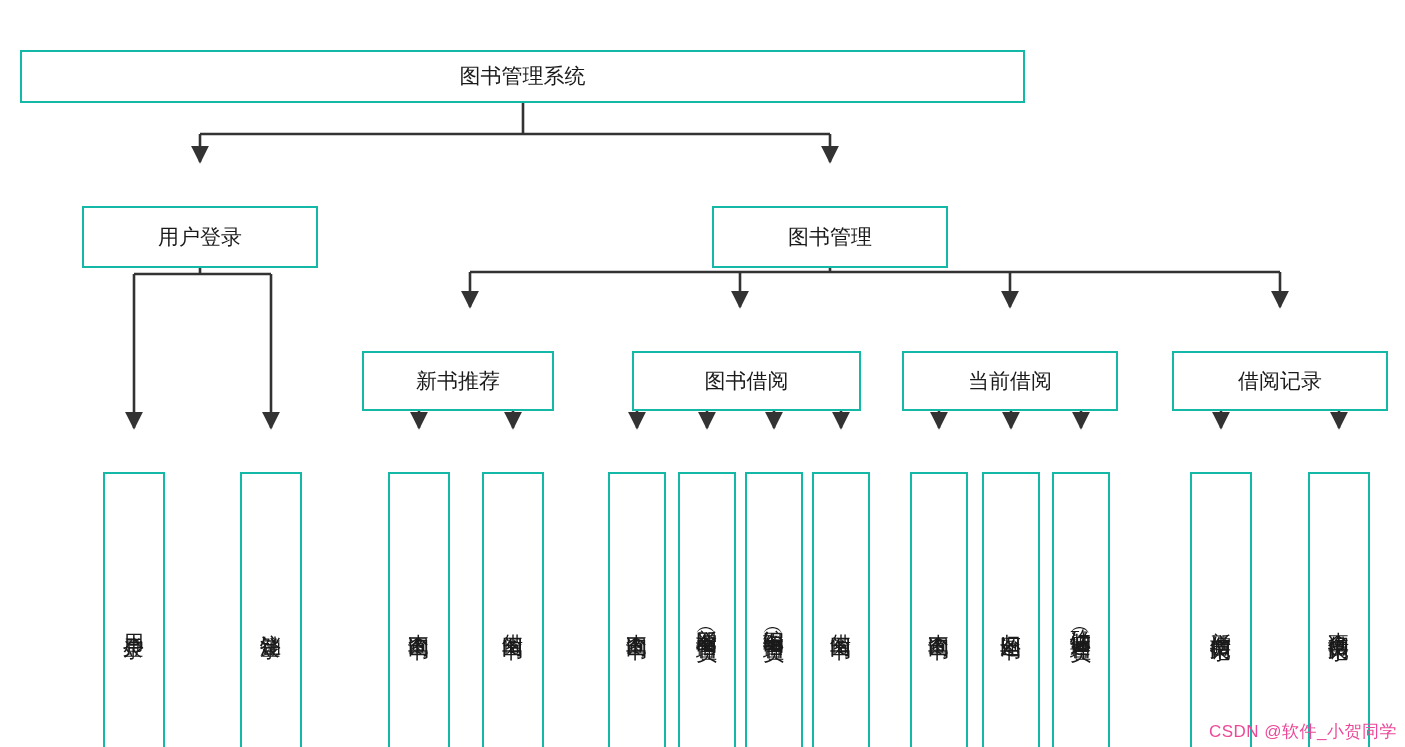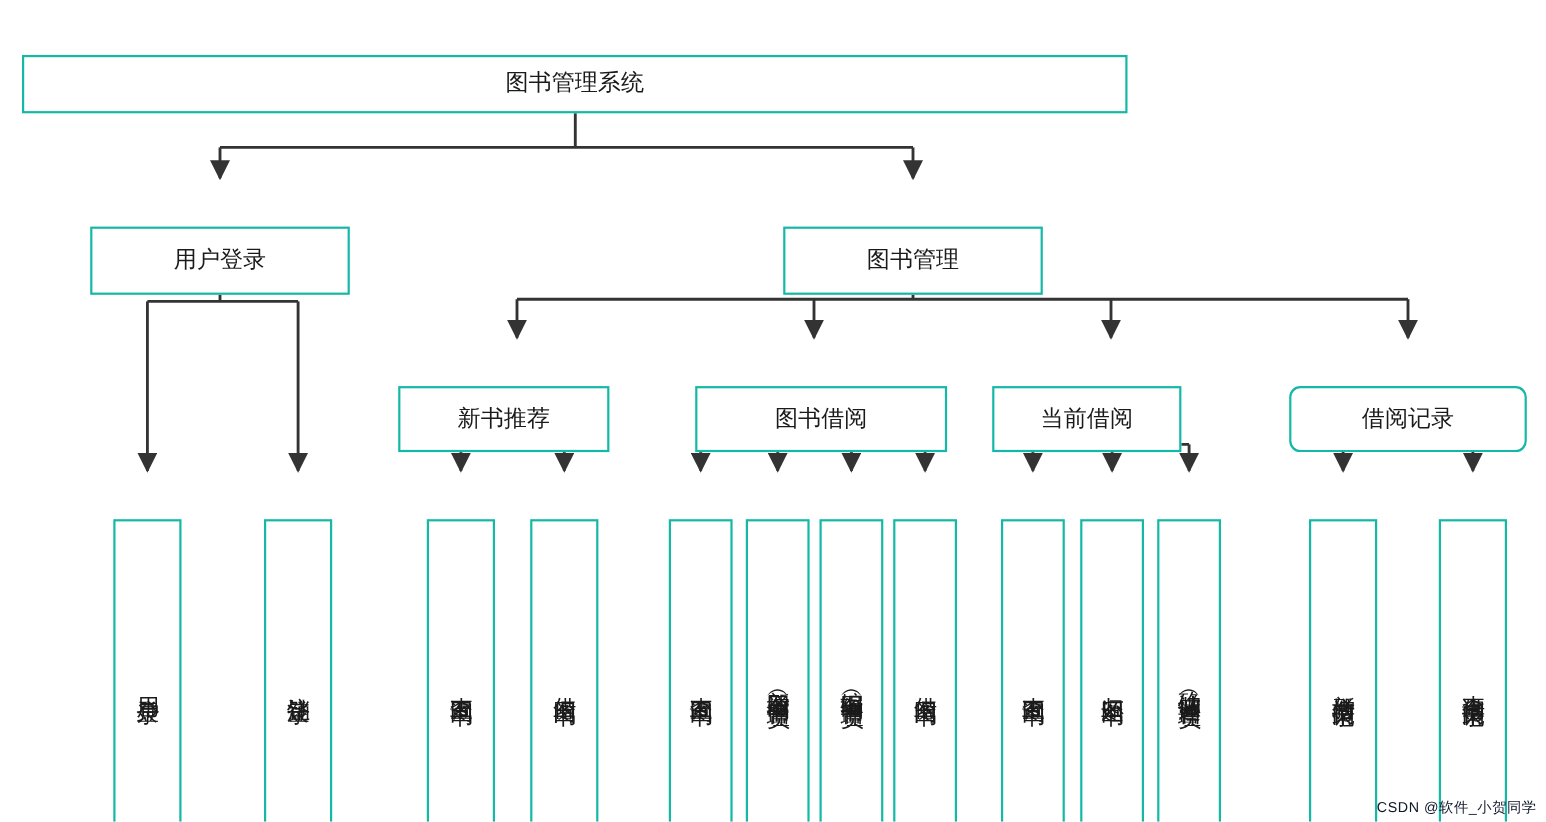--- a/index.html
+++ b/index.html
@@ -48,22 +48,22 @@
     writing-mode: vertical-rl;
     text-orientation: upright;
     font-size: 21px;
     letter-spacing: 2px;
     line-height: 1;
   }
   #watermark {
     position: absolute;
     right: 8px;
     bottom: 4px;
-    font-size: 13px;
-    color: #0f172a;
+    font-size: 17px;
+    color: #ec4899;
     white-space: nowrap;
     letter-spacing: 0.5px;
   }
 </style>
 </head>
 <body>
 
 <div id="canvas">
 
   <svg id="connectors" viewBox="0 0 1405 747" xmlns="http://www.w3.org/2000/svg">
@@ -126,24 +126,24 @@
   <div class="node horizontal" id="node-l2-1" style="left: 712px; top: 170px; width: 236px; height: 62px;">
     <span class="label">图书管理</span>
   </div>
 
   <div class="node horizontal" id="node-l3-0" style="left: 362px; top: 315px; width: 192px; height: 60px;">
     <span class="label">新书推荐</span>
   </div>
   <div class="node horizontal" id="node-l3-1" style="left: 632px; top: 315px; width: 229px; height: 60px;">
     <span class="label">图书借阅</span>
   </div>
-  <div class="node horizontal" id="node-l3-2" style="left: 902px; top: 315px; width: 172px; height: 60px;">
+  <div class="node horizontal" id="node-l3-2" style="left: 902px; top: 315px; width: 216px; height: 60px;">
     <span class="label">当前借阅</span>
   </div>
-  <div class="node horizontal" id="node-l3-3" style="left: 1172px; top: 315px; width: 216px; height: 60px; border-radius: 10px;">
+  <div class="node horizontal" id="node-l3-3" style="left: 1172px; top: 315px; width: 216px; height: 60px;">
     <span class="label">借阅记录</span>
   </div>
 
   <div class="node vertical" id="node-leaf-0" style="left: 103px; top: 436px; width: 62px; height: 297px;">
     <span class="label">用户登录</span>
   </div>
   <div class="node vertical" id="node-leaf-1" style="left: 240px; top: 436px; width: 62px; height: 297px;">
     <span class="label">注销登录</span>
   </div>
   <div class="node vertical" id="node-leaf-2" style="left: 388px; top: 436px; width: 62px; height: 297px;">

